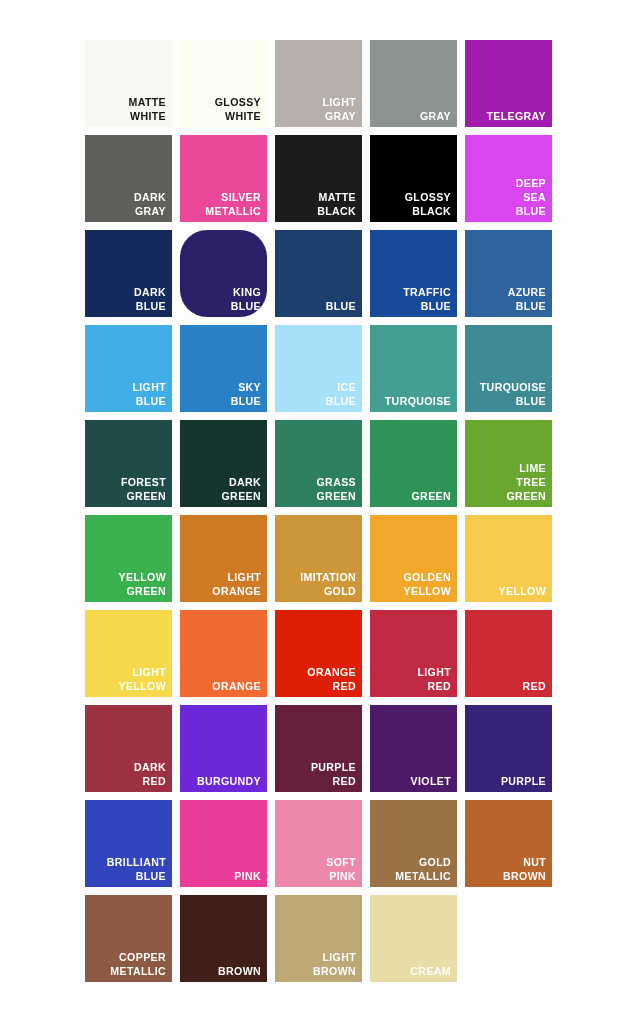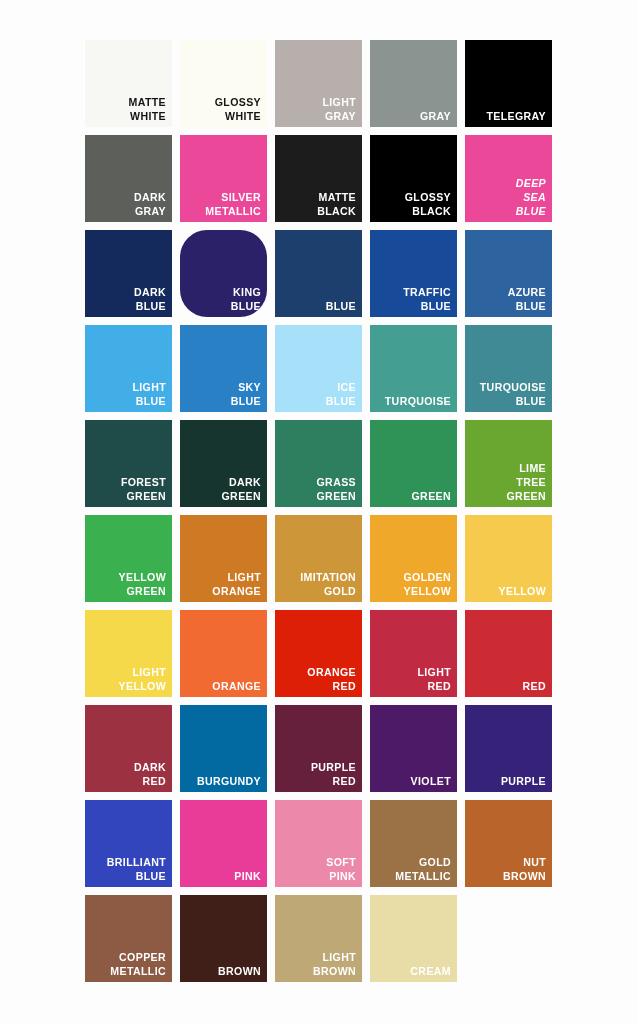--- a/index.html
+++ b/index.html
@@ -71,40 +71,40 @@
         <div class="swatch-label dark" style="color: rgb(20, 20, 20);">GLOSSY
 WHITE</div>
       </div>
       <div class="swatch" style="background-color: rgb(182, 175, 171);">
         <div class="swatch-label light" style="color: rgb(255, 255, 255);">LIGHT
 GRAY</div>
       </div>
       <div class="swatch" style="background-color: rgb(139, 148, 145);">
         <div class="swatch-label light" style="color: rgb(255, 255, 255);">GRAY</div>
       </div>
-      <div class="swatch" style="background-color: #000000;">
+      <div class="swatch" style="background-color: #a21caf;">
         <div class="swatch-label light" style="color: rgb(255, 255, 255);">TELEGRAY</div>
       </div>
       <div class="swatch" style="background-color: rgb(93, 95, 90);">
         <div class="swatch-label light" style="color: rgb(255, 255, 255);">DARK
 GRAY</div>
       </div>
       <div class="swatch" style="background-color: #ec4899;">
         <div class="swatch-label light" style="color: rgb(255, 255, 255);">SILVER
 METALLIC</div>
       </div>
       <div class="swatch" style="background-color: rgb(28, 28, 28);">
         <div class="swatch-label light" style="color: rgb(255, 255, 255);">MATTE
 BLACK</div>
       </div>
       <div class="swatch" style="background-color: rgb(0, 0, 0);">
         <div class="swatch-label light" style="color: rgb(255, 255, 255);">GLOSSY
 BLACK</div>
       </div>
-      <div class="swatch" style="background-color: #ec4899; font-style: italic;">
+      <div class="swatch" style="background-color: #d946ef;">
         <div class="swatch-label light" style="color: rgb(255, 255, 255);">DEEP
 SEA
 BLUE</div>
       </div>
       <div class="swatch" style="background-color: rgb(21, 42, 92);">
         <div class="swatch-label light" style="color: rgb(255, 255, 255);">DARK
 BLUE</div>
       </div>
       <div class="swatch" style="background-color: rgb(42, 33, 104); border-radius: 27px;">
         <div class="swatch-label light" style="color: rgb(255, 255, 255);">KING
@@ -194,21 +194,21 @@
         <div class="swatch-label light" style="color: rgb(255, 255, 255);">LIGHT
 RED</div>
       </div>
       <div class="swatch" style="background-color: rgb(205, 43, 52);">
         <div class="swatch-label light" style="color: rgb(255, 255, 255);">RED</div>
       </div>
       <div class="swatch" style="background-color: rgb(156, 50, 65);">
         <div class="swatch-label light" style="color: rgb(255, 255, 255);">DARK
 RED</div>
       </div>
-      <div class="swatch" style="background-color: #0369a1;">
+      <div class="swatch" style="background-color: #6d28d9;">
         <div class="swatch-label light" style="color: rgb(255, 255, 255);">BURGUNDY</div>
       </div>
       <div class="swatch" style="background-color: rgb(102, 32, 60);">
         <div class="swatch-label light" style="color: rgb(255, 255, 255);">PURPLE
 RED</div>
       </div>
       <div class="swatch" style="background-color: rgb(76, 26, 103);">
         <div class="swatch-label light" style="color: rgb(255, 255, 255);">VIOLET</div>
       </div>
       <div class="swatch" style="background-color: rgb(54, 34, 120);">

